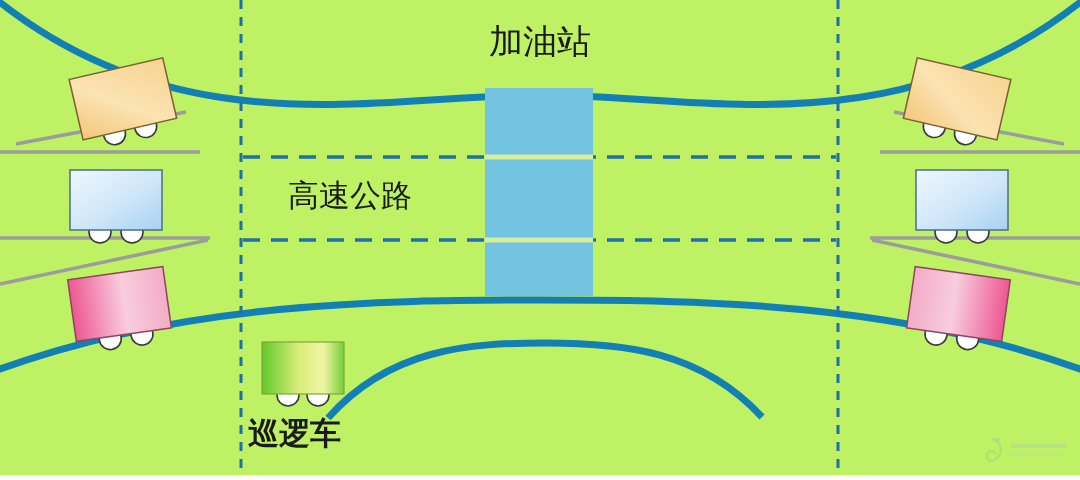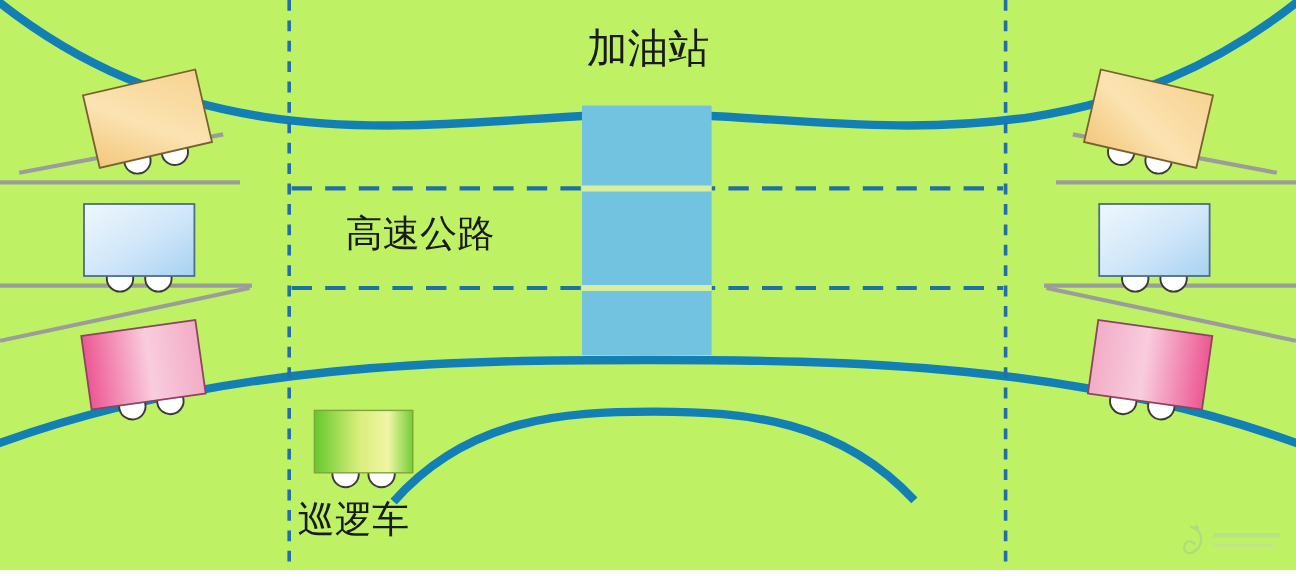--- a/index.html
+++ b/index.html
@@ -41,20 +41,21 @@
   #label-highway {
     left: 262px;
     top: 180px;
     font-size: 31px;
     margin-left: 26px;
   }
   #label-patrol {
     left: 248px;
     top: 418px;
     font-size: 31px;
+    font-weight: bold;
   }
   #watermark {
     position: absolute;
     right: 6px;
     bottom: 4px;
     width: 96px;
     height: 40px;
     opacity: 0.30;
   }
 </style>

